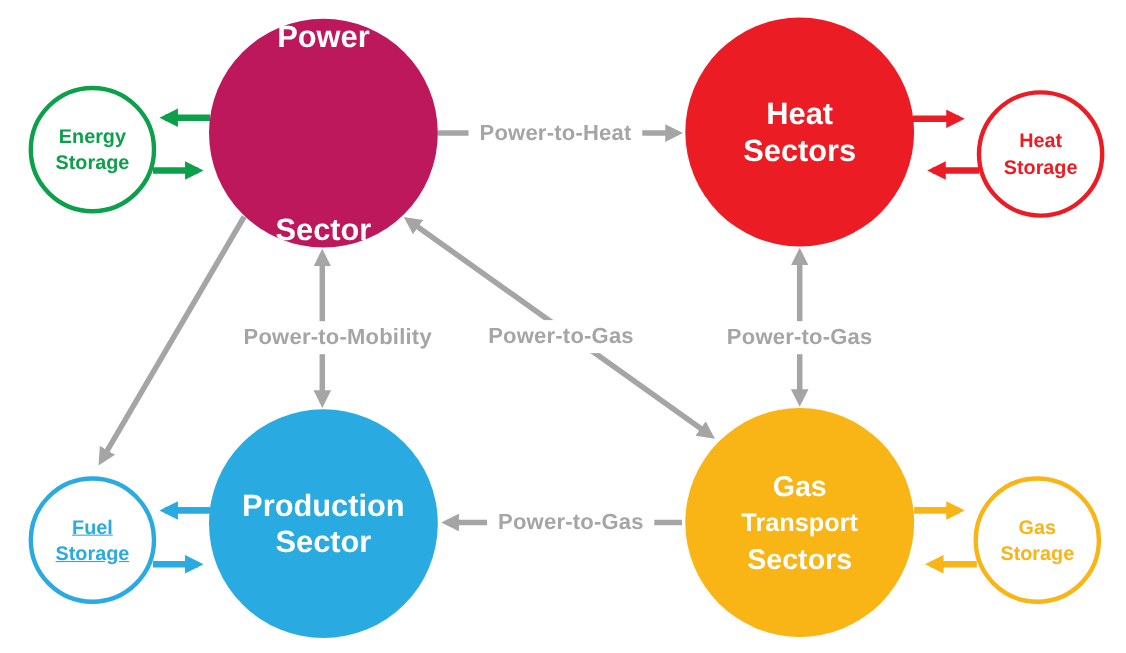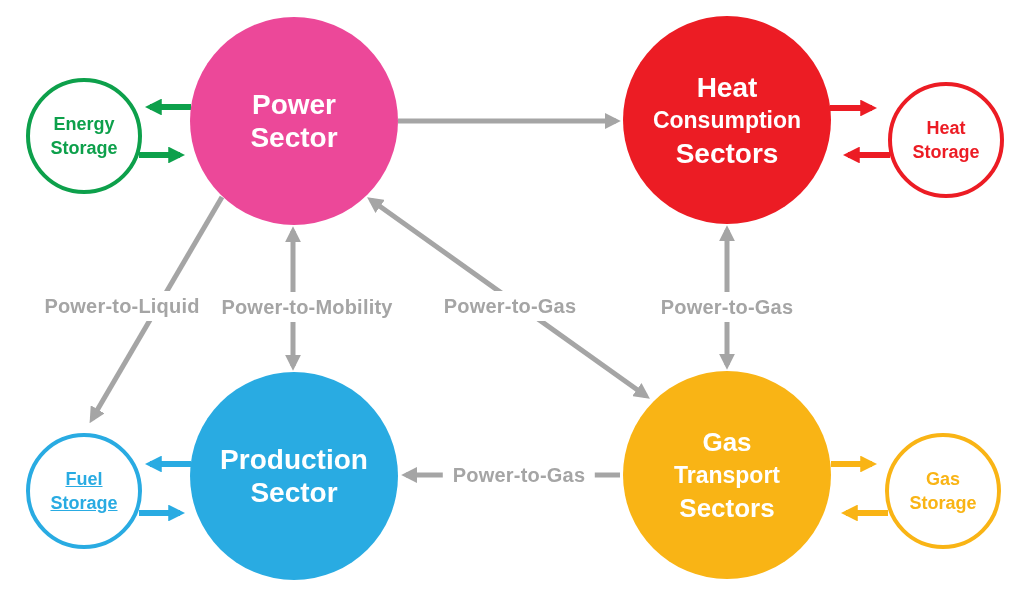--- a/index.html
+++ b/index.html
@@ -19,21 +19,21 @@
   }
 
   
   .node{
     position:absolute;width:208px;height:208px;border-radius:50%;
     display:flex;flex-direction:column;align-items:center;justify-content:center;
     color:#ffffff;font-weight:bold;text-align:center;
   }
   .node span{display:block;line-height:33px;font-size:28px;}
   .node span.mid{font-size:23px;}
-  .bg-green {background:#ec4899;}
+  .bg-green {background:#be185d;justify-content:space-between;}
   .bg-red   {background:#ec1c24;}
   .bg-blue  {background:#29abe2;}
   .bg-yellow{background:#f9b415;}
 
   
   .storage{
     position:absolute;width:116px;height:116px;border-radius:50%;
     box-sizing:border-box;background:#ffffff;border:4px solid;
     display:flex;flex-direction:column;align-items:center;justify-content:center;
     font-weight:bold;font-size:18px;line-height:24px;text-align:center;
@@ -81,34 +81,33 @@
       <line stroke="#0da04b" x1="139" y1="155" x2="180" y2="155" marker-end="url(#mGreen)"></line>
       <line stroke="#ec1c24" x1="830" y1="108" x2="872" y2="108" marker-end="url(#mRed)"></line>
       <line stroke="#ec1c24" x1="890" y1="155" x2="848" y2="155" marker-end="url(#mRed)"></line>
       <line stroke="#29abe2" x1="191" y1="464" x2="150" y2="464" marker-end="url(#mBlue)"></line>
       <line stroke="#29abe2" x1="139" y1="513" x2="180" y2="513" marker-end="url(#mBlue)"></line>
       <line stroke="#f9b415" x1="831" y1="464" x2="872" y2="464" marker-end="url(#mYellow)"></line>
       <line stroke="#f9b415" x1="888" y1="513" x2="846" y2="513" marker-end="url(#mYellow)"></line>
     </g>
   </svg>
 
-  <div class="elabel" style="left:122px;top:306px;">Power-to-Liquid</div>
+  <div class="elabel" style="left:505px;top:121px;">Power-to-Heat</div>
   <div class="elabel" style="left:307px;top:307px;">Power-to-Mobility</div>
   <div class="elabel" style="left:510px;top:306px;">Power-to-Gas</div>
   <div class="elabel" style="left:727px;top:307px;">Power-to-Gas</div>
   <div class="elabel" style="left:519px;top:475px;">Power-to-Gas</div>
 
   <div class="node bg-green" style="left:190px;top:17px;">
     <span>Power</span>
     <span>Sector</span>
   </div>
 
   <div class="node bg-red" style="left:623px;top:16px;">
     <span>Heat</span>
-    <span class="mid">Consumption</span>
     <span>Sectors</span>
   </div>
 
   <div class="node bg-blue" style="left:190px;top:372px;">
     <span>Production</span>
     <span>Sector</span>
   </div>
 
   <div class="node bg-yellow" style="left:623px;top:371px;">
     <span style="font-size:26px;">Gas</span>

